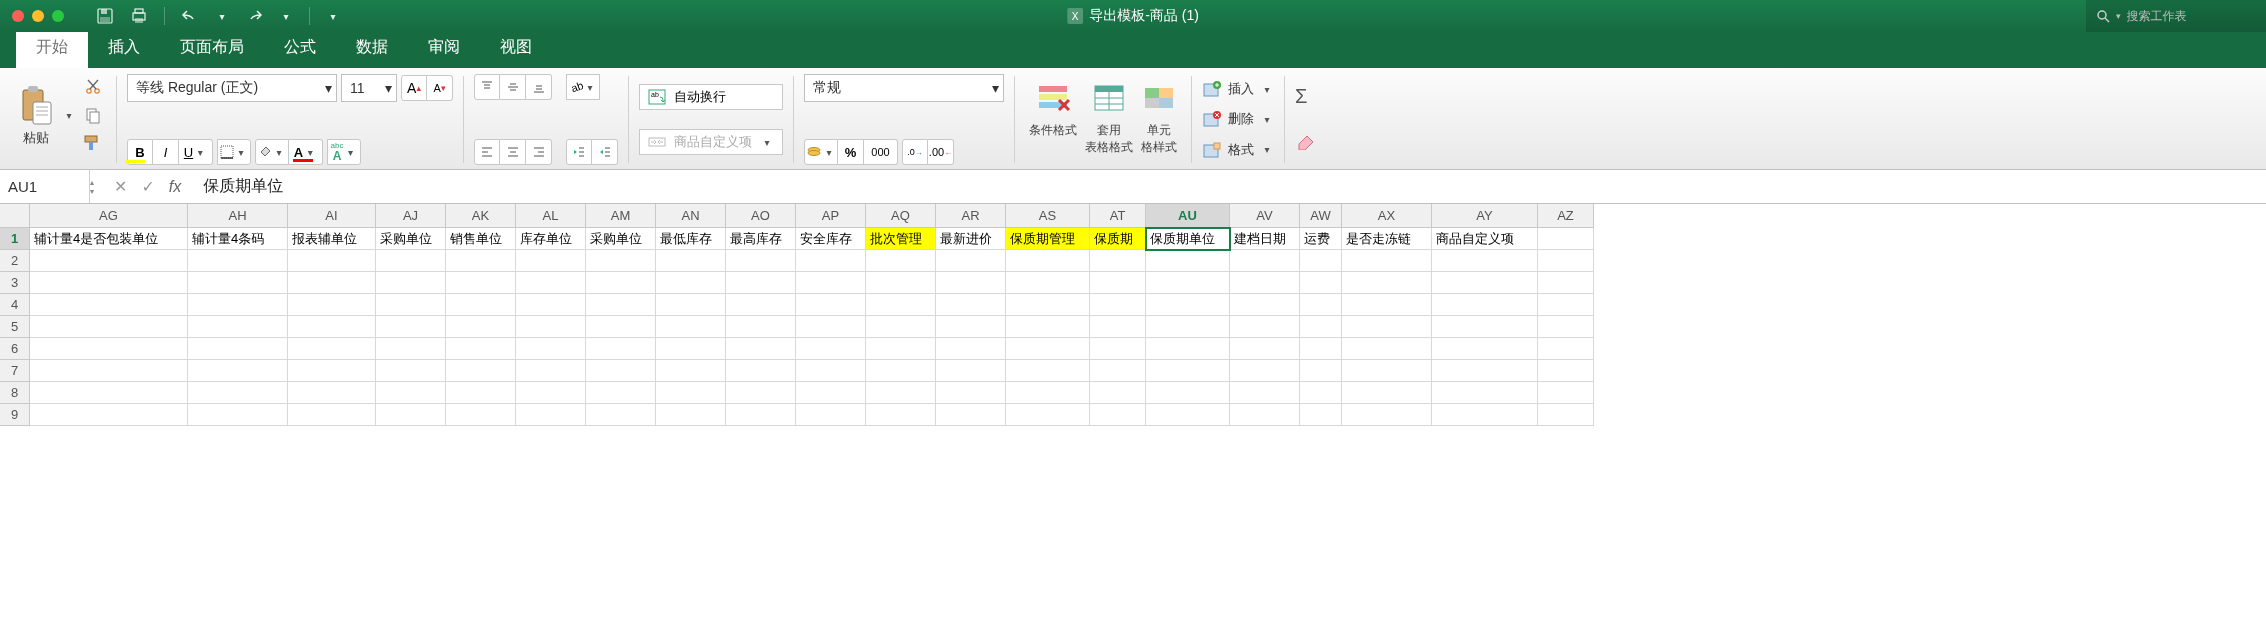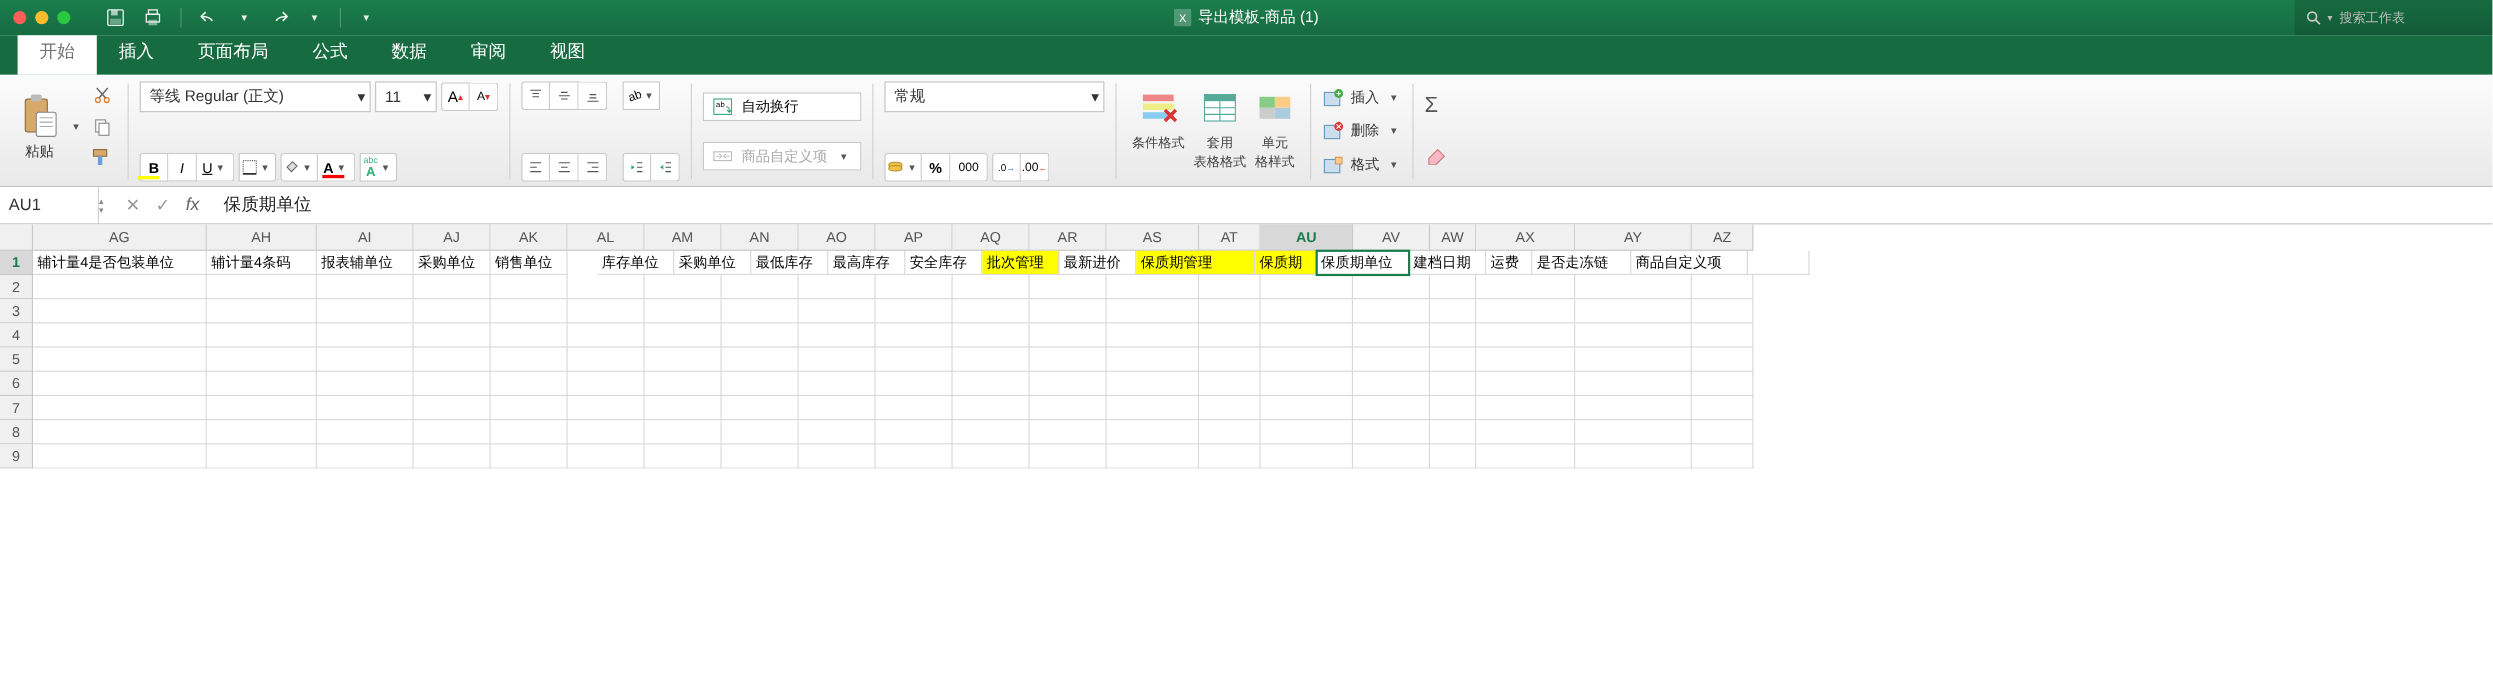--- a/index.html
+++ b/index.html
@@ -521,28 +521,28 @@
       </div>
   </div>
   <div class="rows">
       <div class="gr">
         <div class="row-hdr sel" style="height: 22px;">1</div>
         <div class="cell" style="width: 158px;">辅计量4是否包装单位</div>
         <div class="cell" style="width: 100px;">辅计量4条码</div>
         <div class="cell" style="width: 88px;">报表辅单位</div>
         <div class="cell" style="width: 70px;">采购单位</div>
         <div class="cell" style="width: 70px;">销售单位</div>
-        <div class="cell" style="width: 70px; margin-left: 27px;">库存单位</div>
+        <div class="cell" style="width: 70px;">库存单位</div>
         <div class="cell" style="width: 70px;">采购单位</div>
         <div class="cell" style="width: 70px;">最低库存</div>
         <div class="cell" style="width: 70px;">最高库存</div>
         <div class="cell" style="width: 70px;">安全库存</div>
         <div class="cell hl" style="width: 70px;">批次管理</div>
         <div class="cell" style="width: 70px; text-align: center;">最新进价</div>
-        <div class="cell hl" style="width: 108px;">保质期管理</div>
+        <div class="cell hl" style="width: 84px;">保质期管理</div>
         <div class="cell hl" style="width: 56px;">保质期</div>
         <div class="cell selcell" style="width: 84px;">保质期单位</div>
         <div class="cell" style="width: 70px;">建档日期</div>
         <div class="cell" style="width: 42px;">运费</div>
         <div class="cell" style="width: 90px;">是否走冻链</div>
         <div class="cell" style="width: 106px;">商品自定义项</div>
         <div class="cell" style="width: 56px;"></div>
       </div>
       <div class="gr">
         <div class="row-hdr" style="height: 22px;">2</div>

